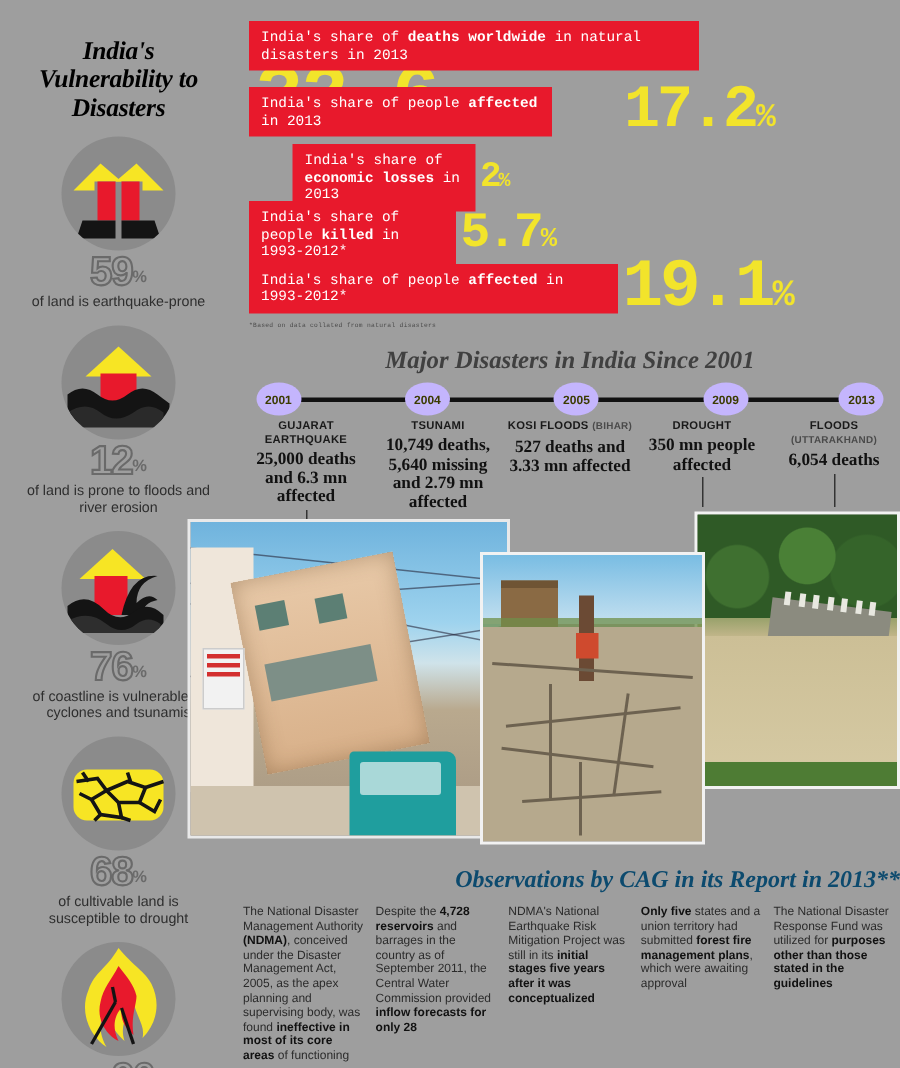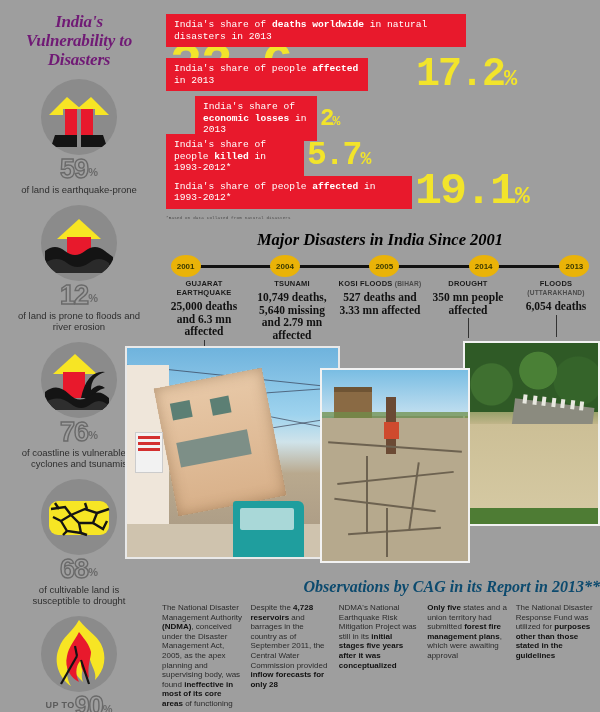--- a/index.html
+++ b/index.html
@@ -16,23 +16,24 @@
   .sidebar {
     position: absolute; left: 0; top: 0;
     width: 158px; height: 712px;
     background: #9e9e9e;
     text-align: center;
   }
   .side-title {
     font-family: "Liberation Serif", serif;
     font-style: italic; font-weight: bold;
     font-size: 17px; line-height: 19px;
-    color: #701a75;
+    color: #000000;
     padding: 12px 16px 0 16px;
     letter-spacing: -0.2px;
+    margin-top: 12px;
   }
   .stat { margin-top: 10px; position: relative; }
   .stat .disc {
     width: 76px; height: 76px; border-radius: 50%;
     background: #8b8b8b; margin: 0 auto;
     position: relative; overflow: hidden;
   }
   .pct-wrap {
     margin-top: 1px; line-height: 1;
     color: #6e6e6e;
@@ -81,30 +82,30 @@
   .r3 .bar, .r4 .bar { line-height: 11.5px; }
   .footnote {
     font-size: 4.2px; color: #4a4a4a; margin-top: 1px; letter-spacing: .2px;
   }
 
   
   .timeline-sec { position: absolute; left: 160px; top: 230px; width: 440px; }
   .sec-title {
     font-family: "Liberation Serif", serif;
     font-style: italic; font-weight: bold; font-size: 16.5px;
-    color: #000000; text-align: center; margin-bottom: 5px;
+    color: #404040; text-align: center; margin-bottom: 5px;
   }
   .axis { position: relative; height: 22px; margin: 0 4px; }
   .axis .line {
     position: absolute; left: 22px; right: 22px; top: 10px;
     height: 3px; background: #111;
   }
   .node {
     position: absolute; top: 0; width: 30px; height: 22px;
-    border-radius: 50%; background: #eab308;
+    border-radius: 50%; background: #c4b5fd;
     display: flex; align-items: center; justify-content: center;
     font-size: 8px; font-weight: bold; color: #3b3b00;
     transform: translateX(-15px);
   }
   .tl-cols { display: flex; margin-top: 2px; }
   .tl-col { flex: 1; text-align: center; padding: 0 2px; }
   .tl-name { font-size: 7.5px; font-weight: bold; color: #1a1a1a; line-height: 9px; letter-spacing: .2px;}
   .tl-name .sub { font-weight: bold; font-size: 6.6px; color: #4a4a4a; }
   .tl-desc {
     font-family: "Liberation Serif", serif;
@@ -294,21 +295,21 @@
   </div>
 
   <div class="timeline-sec">
     <div class="sec-title">Major Disasters in India Since 2001</div>
 
     <div class="axis">
       <div class="line"></div>
       <div class="node" style="left:5%">2001</div>
       <div class="node" style="left:28%">2004</div>
       <div class="node" style="left:51%">2005</div>
-      <div class="node" style="left:74%">2014</div>
+      <div class="node" style="left:74%">2009</div>
       <div class="node" style="left:95%">2013</div>
     </div>
 
     <div class="tl-cols">
       <div class="tl-col">
         <div class="tl-name">GUJARAT EARTHQUAKE</div>
         <div class="tl-desc">25,000 deaths and 6.3 mn affected</div>
         <div class="leader" style="height:8px"></div>
       </div>
       <div class="tl-col">

